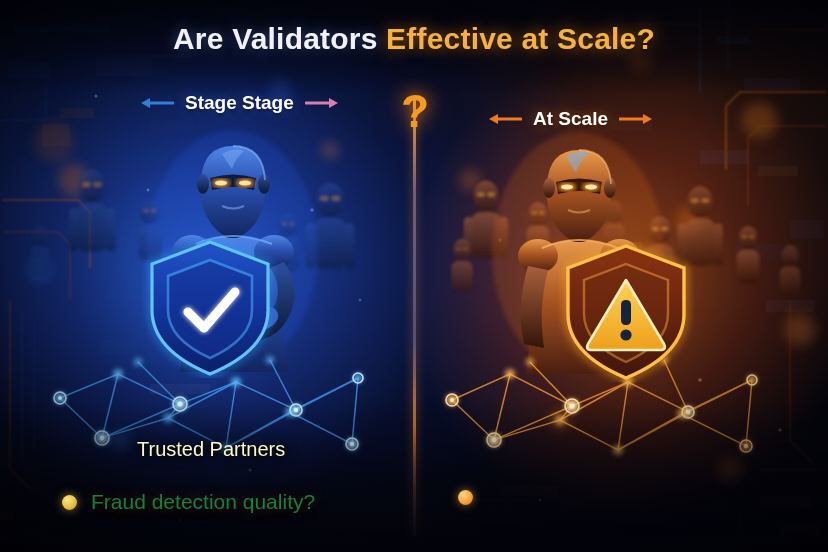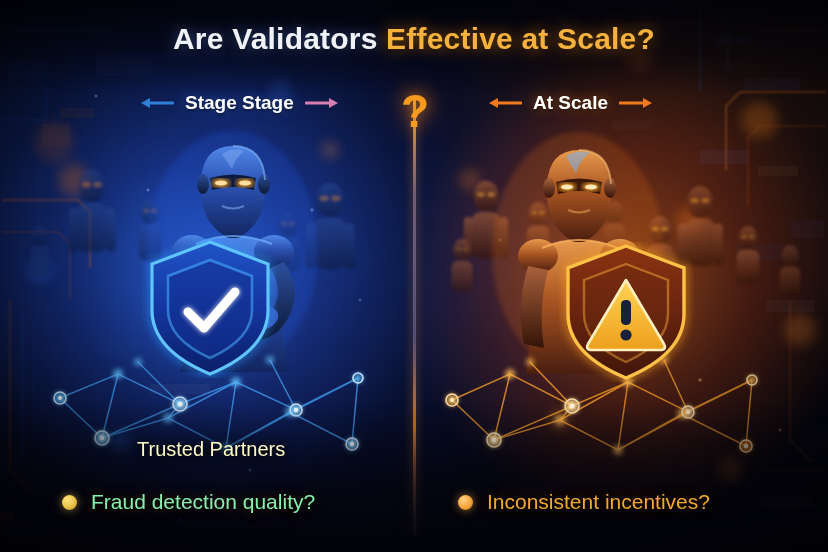--- a/index.html
+++ b/index.html
@@ -119,21 +119,21 @@
     gap: 11px;
     font-size: 19px;
     font-weight: bold;
     color: #ffffff;
     text-shadow: 0 0 12px rgba(80,130,255,0.55), 0 2px 4px rgba(0,0,0,0.85);
   }
   .stage-label.right {
     text-shadow: 0 0 12px rgba(255,140,40,0.55), 0 2px 4px rgba(0,0,0,0.85);
   }
   .lbl-left { left: 140px; }
-  .lbl-right { left: 488px; }
+  .lbl-right { left: 488px; margin-top: 16px; }
 
   .arrow { display: block; }
 
   
   .qmark {
     position: absolute;
     left: 395px;
     top: 88px;
     width: 40px;
     text-align: center;
@@ -191,21 +191,21 @@
   .dot-gold {
     background: radial-gradient(circle at 36% 32%, #ffe680 0%, #e8c349 52%, #b98f22 100%);
     box-shadow: 0 0 10px rgba(255,210,90,0.55);
   }
   .dot-orange {
     background: radial-gradient(circle at 36% 32%, #ffd38a 0%, #f5a63a 52%, #c4761a 100%);
     box-shadow: 0 0 10px rgba(255,170,60,0.6);
   }
   .bullet-text {
     font-size: 21px;
-    color: #86efac;
+    color: #15803d;
     text-shadow: 0 2px 6px rgba(0,0,0,0.95), 0 0 14px rgba(255,140,30,0.35);
   }
   .bullet-text.amber { color: #f2a82f; }
 </style>
 </head>
 <body>
 
 <div id="stage">
 
   <div class="bg-base"></div>
@@ -691,16 +691,15 @@
   </div>
 
   <div class="caption cap-left">Trusted Partners</div>
 
   <div class="bullet-row bl-left">
     <span class="dot dot-gold"></span>
     <span class="bullet-text">Fraud detection quality?</span>
   </div>
   <div class="bullet-row bl-right">
     <span class="dot dot-orange"></span>
-    <span class="bullet-text amber">Inconsistent incentives?</span>
   </div>
 
 </div>
 
 </body></html>

